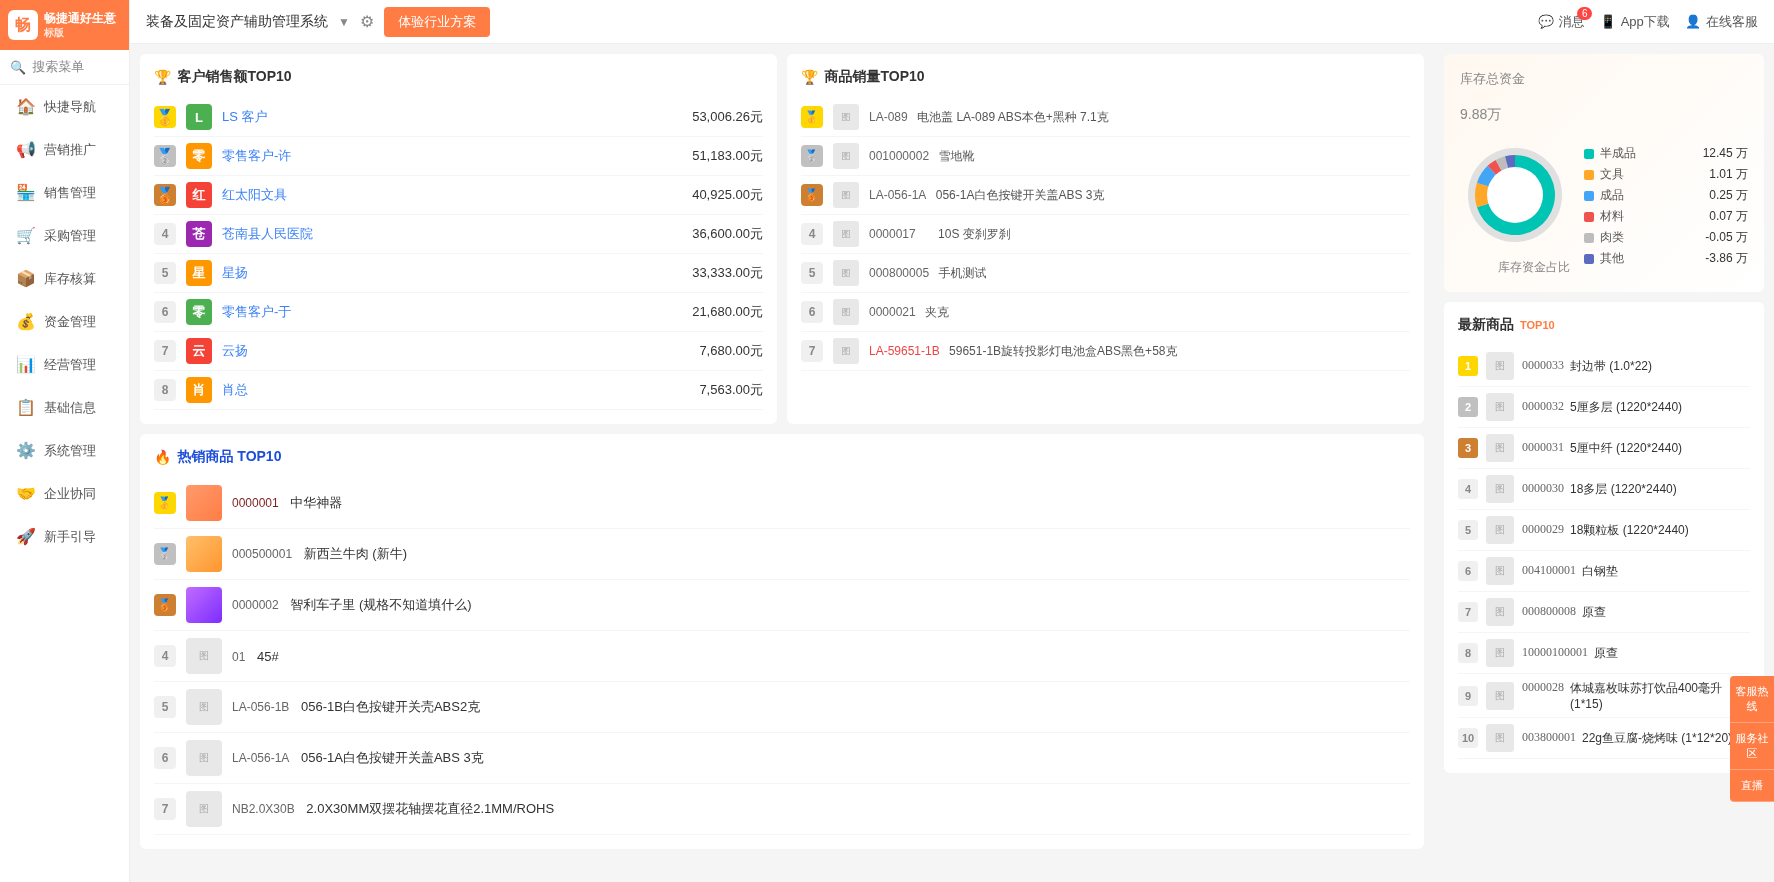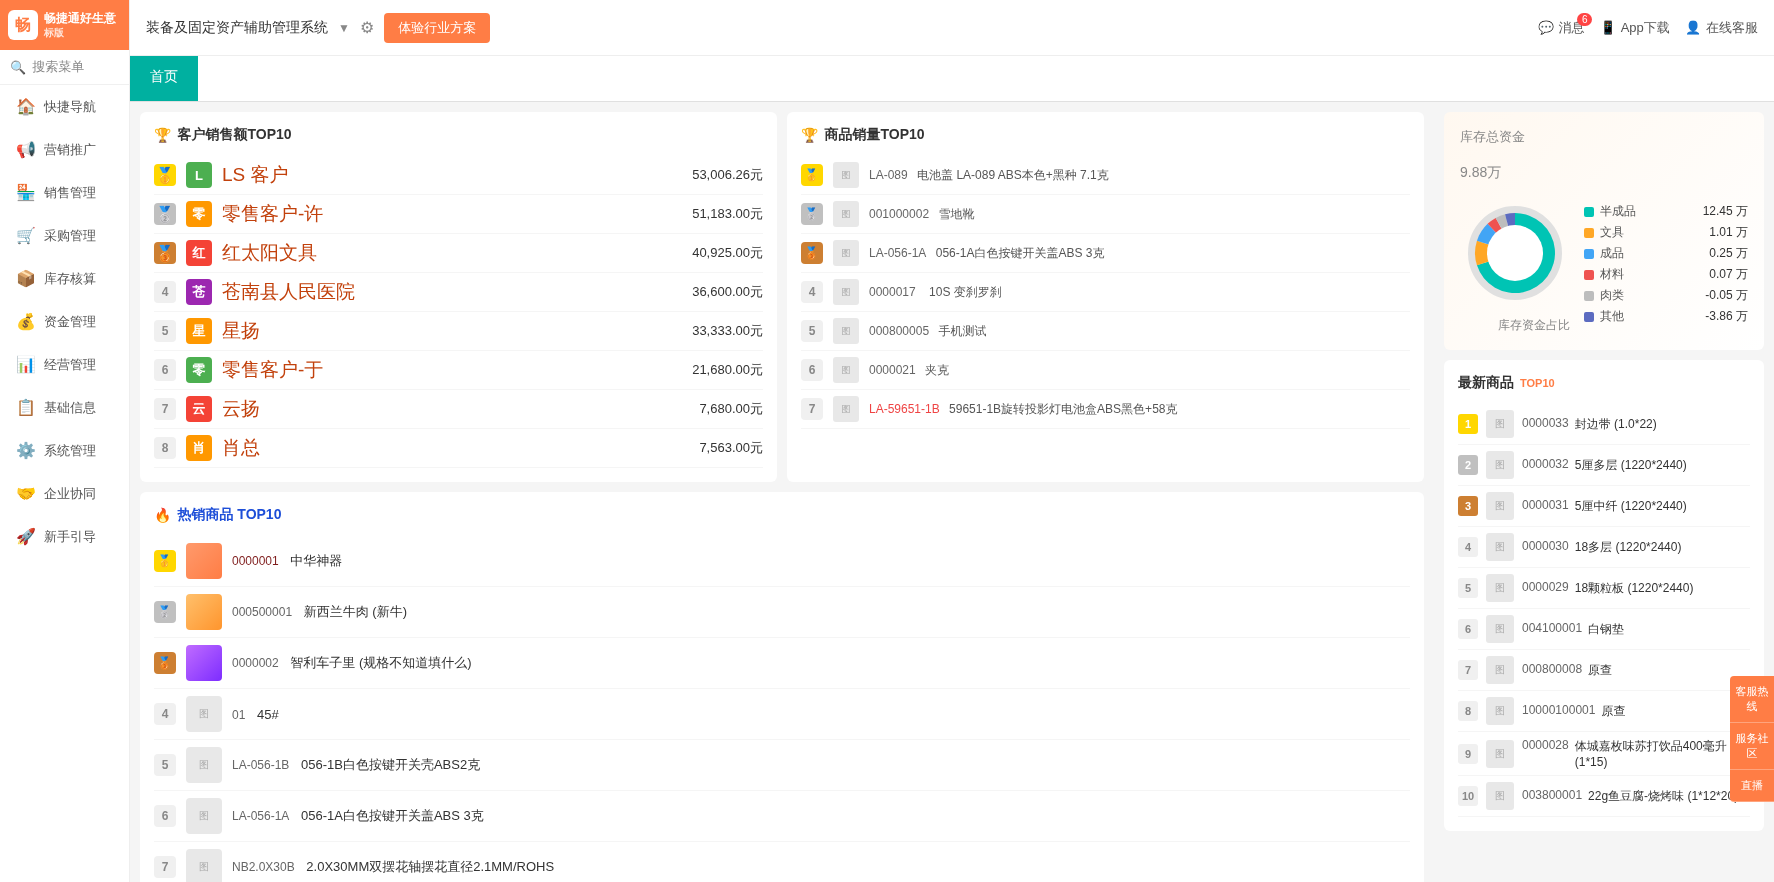--- a/index.html
+++ b/index.html
@@ -64,21 +64,21 @@
       flex: 1;
       display: flex;
       flex-direction: column;
       height: 100%;
       overflow: hidden;
     }
 
     
     .header {
       background: #fff;
-      height: 56px;
+      height: 44px;
       display: flex;
       align-items: center;
       padding: 0 16px;
       border-bottom: 1px solid #eee;
       gap: 10px;
       flex-shrink: 0;
     }
     .header-trial-btn {
       background: #ff7d45;
       color: #fff;
@@ -201,21 +201,21 @@
     .rank-avatar {
       width: 26px; height: 26px;
       border-radius: 4px;
       display: flex; align-items: center; justify-content: center;
       font-size: 13px;
       font-weight: bold;
       color: #fff;
       flex-shrink: 0;
     }
 
-    .rank-name { flex: 1; color: #c2410c; font-size: 19px; }
+    .rank-name { flex: 1; color: #3b82f6; font-size: 13px; }
     .rank-value { color: #333; font-size: 13px; font-weight: 500; }
 
     
     .hot-products-card {
       background: #fff;
       border-radius: 6px;
       padding: 14px;
     }
     .hot-product-item {
       display: flex;
@@ -338,21 +338,21 @@
       font-size: 10px;
     }
 
     .new-product-info {
       flex: 1;
       display: flex;
       gap: 6px;
       font-size: 12px;
       color: #555;
     }
-    .new-product-code { color: #666; font-weight: 500; }
+    .new-product-code { color: #666; font-weight: 500; font-family: Liberation Serif, serif; }
     .new-product-name { color: #333; }
 
     
     .float-buttons {
       position: fixed;
       right: 0;
       bottom: 80px;
       display: flex;
       flex-direction: column;
       gap: 0;
@@ -457,23 +457,20 @@
         <span>📱</span>
         <span>App下载</span>
       </div>
       <div class="header-badge-item">
         <span>👤</span>
         <span>在线客服</span>
       </div>
     </div>
   </div>
 
-  <div class="page-tabs">
-    <div class="page-tab active">首页</div>
-  </div>
 
   <div class="content-body">
     <div class="content-middle">
 
       <div class="top-section">
 
         <div class="card">
           <div class="card-title">
             <span>🏆</span>
             <span>客户销售额TOP10</span>
@@ -564,21 +561,21 @@
     <div style="flex:1;font-size:12px;color:#555;">
       <span style="color:#666;font-weight:500;">LA-056-1A</span>
       <span style="margin-left:6px;">056-1A白色按键开关盖ABS 3克</span>
     </div>
   </div>
               <div class="rank-item">
     <div class="rank-num normal">4</div>
     <div class="placeholder-img" style="background:#e8e8e8;width:26px;height:26px;border-radius:3px;flex-shrink:0;display:flex;align-items:center;justify-content:center;color:#aaa;font-size:9px;">图</div>
     <div style="flex:1;font-size:12px;color:#555;">
       <span style="color:#666;font-weight:500;">0000017</span>
-      <span style="margin-left:10px;">10S 变刹罗刹</span>
+      <span style="margin-left:19px;">10S 变刹罗刹</span>
     </div>
   </div>
               <div class="rank-item">
     <div class="rank-num normal">5</div>
     <div class="placeholder-img" style="background:#e8e8e8;width:26px;height:26px;border-radius:3px;flex-shrink:0;display:flex;align-items:center;justify-content:center;color:#aaa;font-size:9px;">图</div>
     <div style="flex:1;font-size:12px;color:#555;">
       <span style="color:#666;font-weight:500;">000800005</span>
       <span style="margin-left:6px;">手机测试</span>
     </div>
   </div>

